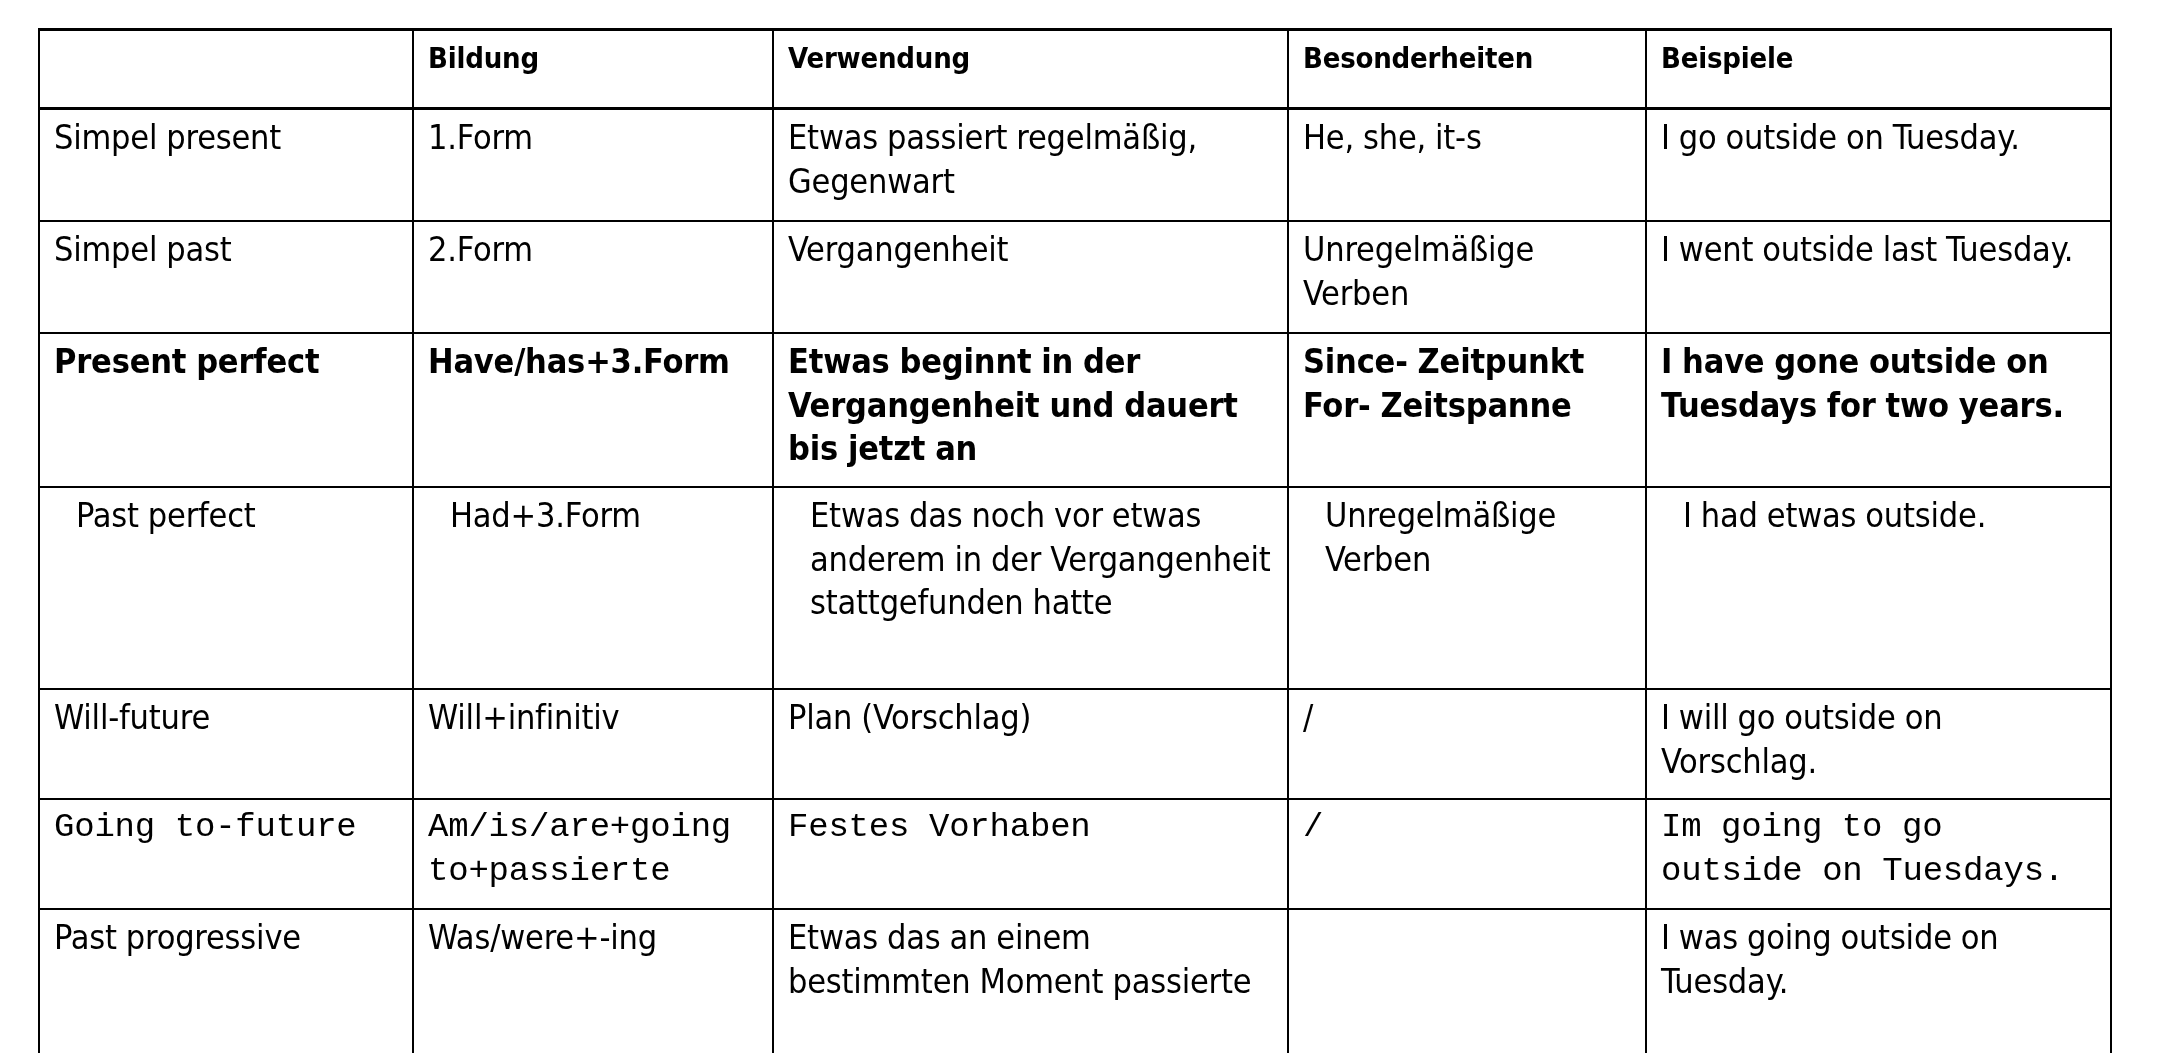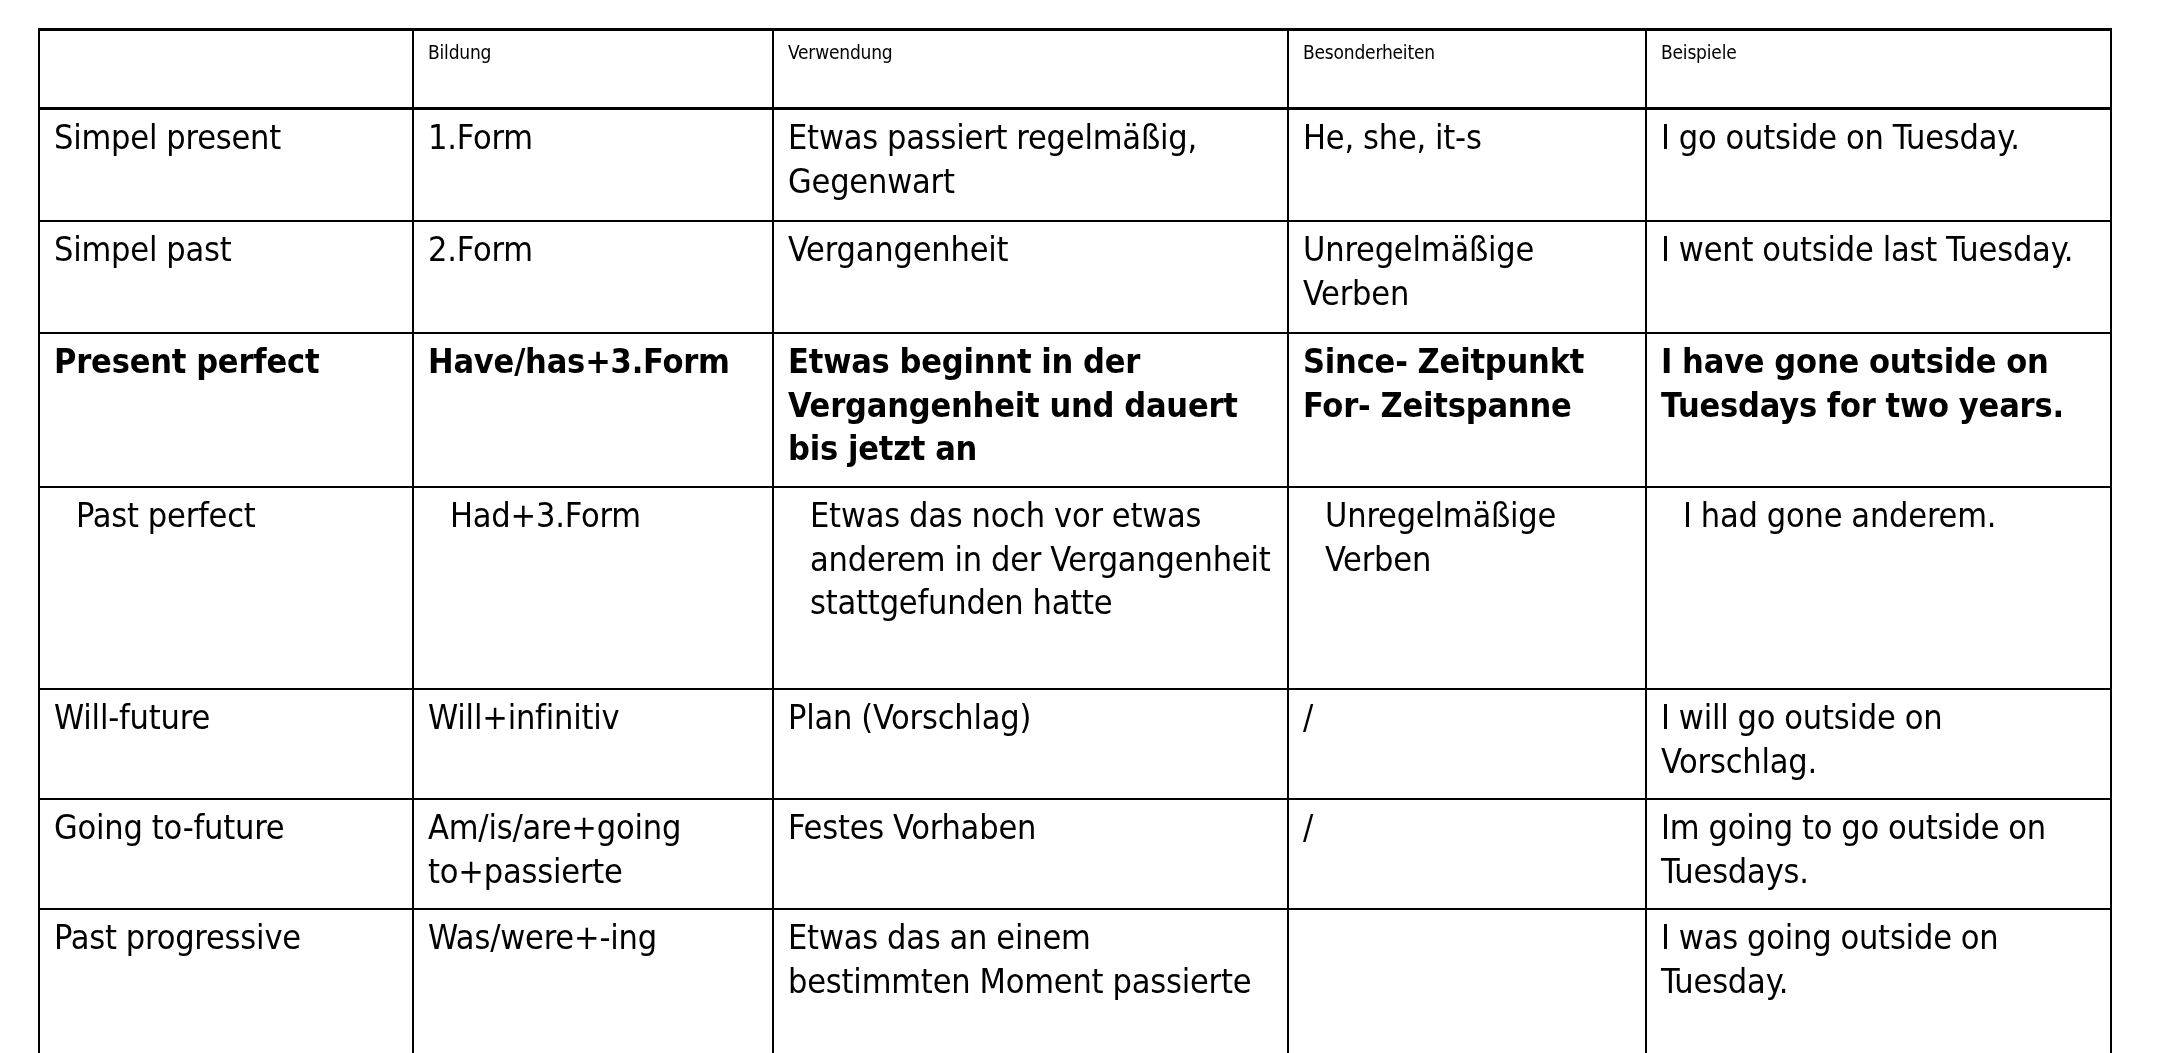--- a/index.html
+++ b/index.html
@@ -52,41 +52,41 @@
     color: #000000;
     font-size: 34px;
     line-height: 1.28;
     letter-spacing: -0.2px;
     word-spacing: -0.5px;
     font-stretch: condensed;
   }
 
   
   table.tense-table thead th {
-    font-size: 19px;
-    font-weight: normal;
+    font-size: 29px;
+    font-weight: bold;
     line-height: 1.2;
     padding-top: 10px;
     padding-bottom: 10px;
     height: 56px;
     border-bottom-width: 3px;
     border-top-width: 3px;
   }
 
   table.tense-table thead th.blank-header {
     
   }
 
   
   tr.r0 td { height: 98px; }   
   tr.r1 td { height: 98px; }   
   tr.r2 td { height: 140px; font-weight: bold; }  
   tr.r3 td { height: 188px; padding-left: 36px; }  
   tr.r4 td { height: 96px; border-radius: 20px; }   
-  tr.r5 td { height: 96px; }   
+  tr.r5 td { height: 96px; font-family: Liberation Mono, monospace; }   
   tr.r6 td { height: 140px; }
 </style>
 </head>
 <body>
 
 <div id="page-root">
 
   <div class="table-wrap">
     <table class="tense-table">
       <colgroup>
@@ -131,21 +131,21 @@
           <td>Etwas beginnt in der Vergangenheit und dauert bis jetzt an</td>
           <td>Since- Zeitpunkt For- Zeitspanne</td>
           <td>I have gone outside on Tuesdays for two years.</td>
         </tr>
 
         <tr class="r3">
           <td>Past perfect</td>
           <td>Had+3.Form</td>
           <td>Etwas das noch vor etwas anderem in der Vergangenheit stattgefunden hatte</td>
           <td>Unregelmäßige Verben</td>
-          <td>I had gone anderem.</td>
+          <td>I had etwas outside.</td>
         </tr>
 
         <tr class="r4">
           <td>Will-future</td>
           <td>Will+infinitiv</td>
           <td>Plan (Vorschlag)</td>
           <td>/</td>
           <td>I will go outside on Vorschlag.</td>
         </tr>
 

